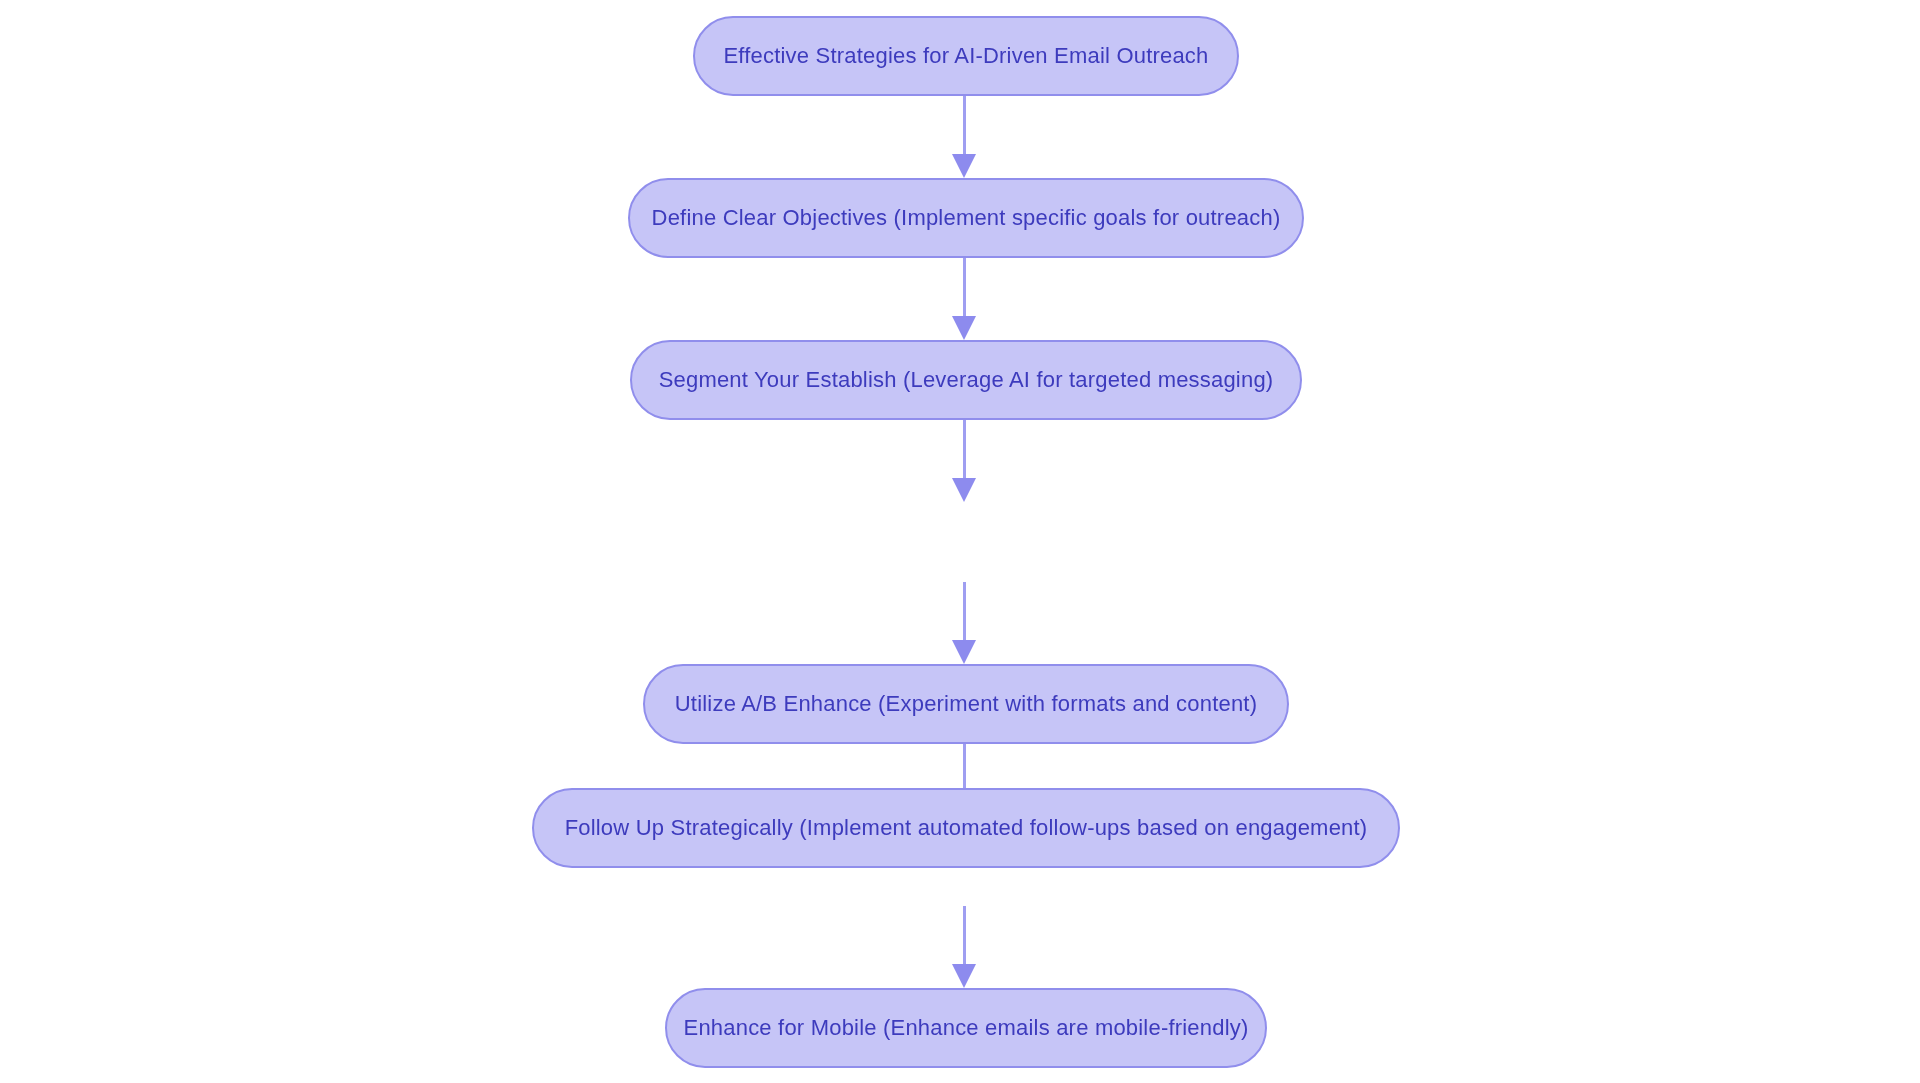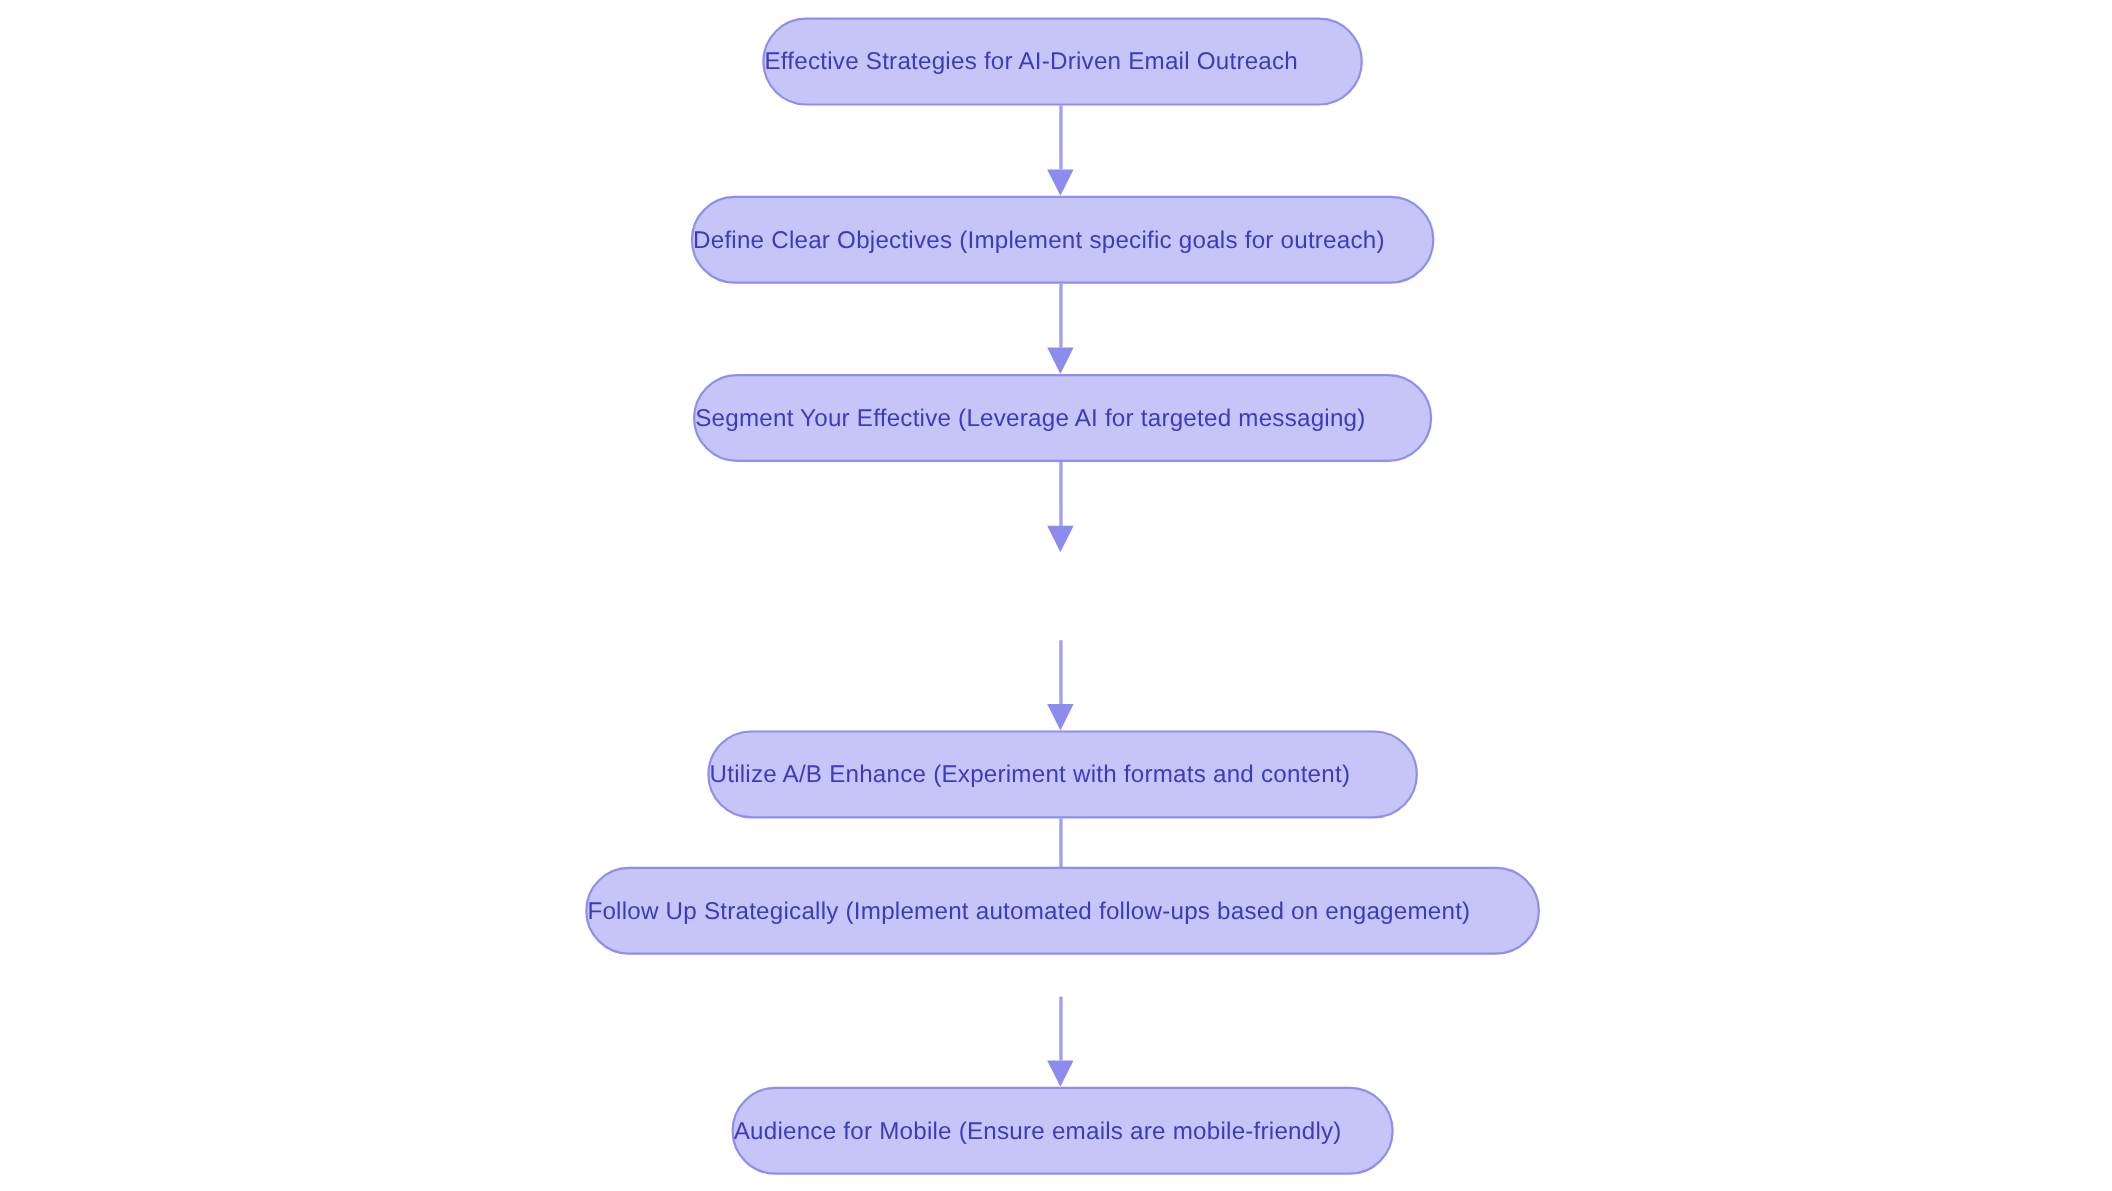--- a/index.html
+++ b/index.html
@@ -17,20 +17,21 @@
   }
   .node {
     position: absolute;
     height: 80px;
     background: #c6c5f7;
     border: 2px solid #908eec;
     border-radius: 40px;
     box-sizing: border-box;
     display: flex;
     align-items: center;
+    justify-content: center;
     color: #3d3bbd;
     font-size: 22px;
     font-weight: 500;
     letter-spacing: 0.2px;
     white-space: nowrap;
   }
   .arrow {
     position: absolute;
     width: 24px;
     height: 82px;
@@ -69,21 +70,21 @@
   <div class="node" style="top:178px; left:628px; width:676px">
     <span>Define Clear Objectives (Implement specific goals for outreach)</span>
   </div>
 
   <div class="arrow" style="top:258px">
     <div class="shaft"></div>
     <div class="head"></div>
   </div>
 
   <div class="node" style="top:340px; left:630px; width:672px">
-    <span>Segment Your Effective (Leverage AI for targeted messaging)</span>
+    <span>Segment Your Establish (Leverage AI for targeted messaging)</span>
   </div>
 
   <div class="arrow" style="top:420px">
     <div class="shaft"></div>
     <div class="head"></div>
   </div>
 
 
   <div class="arrow" style="top:582px">
     <div class="shaft"></div>
@@ -102,16 +103,16 @@
   <div class="node" style="top:788px; left:532px; width:868px">
     <span>Follow Up Strategically (Implement automated follow-ups based on engagement)</span>
   </div>
 
   <div class="arrow" style="top:906px">
     <div class="shaft"></div>
     <div class="head"></div>
   </div>
 
   <div class="node" style="top:988px; left:665px; width:602px">
-    <span>Audience for Mobile (Ensure emails are mobile-friendly)</span>
+    <span>Enhance for Mobile (Enhance emails are mobile-friendly)</span>
   </div>
 
 </div>
 
 </body></html>

